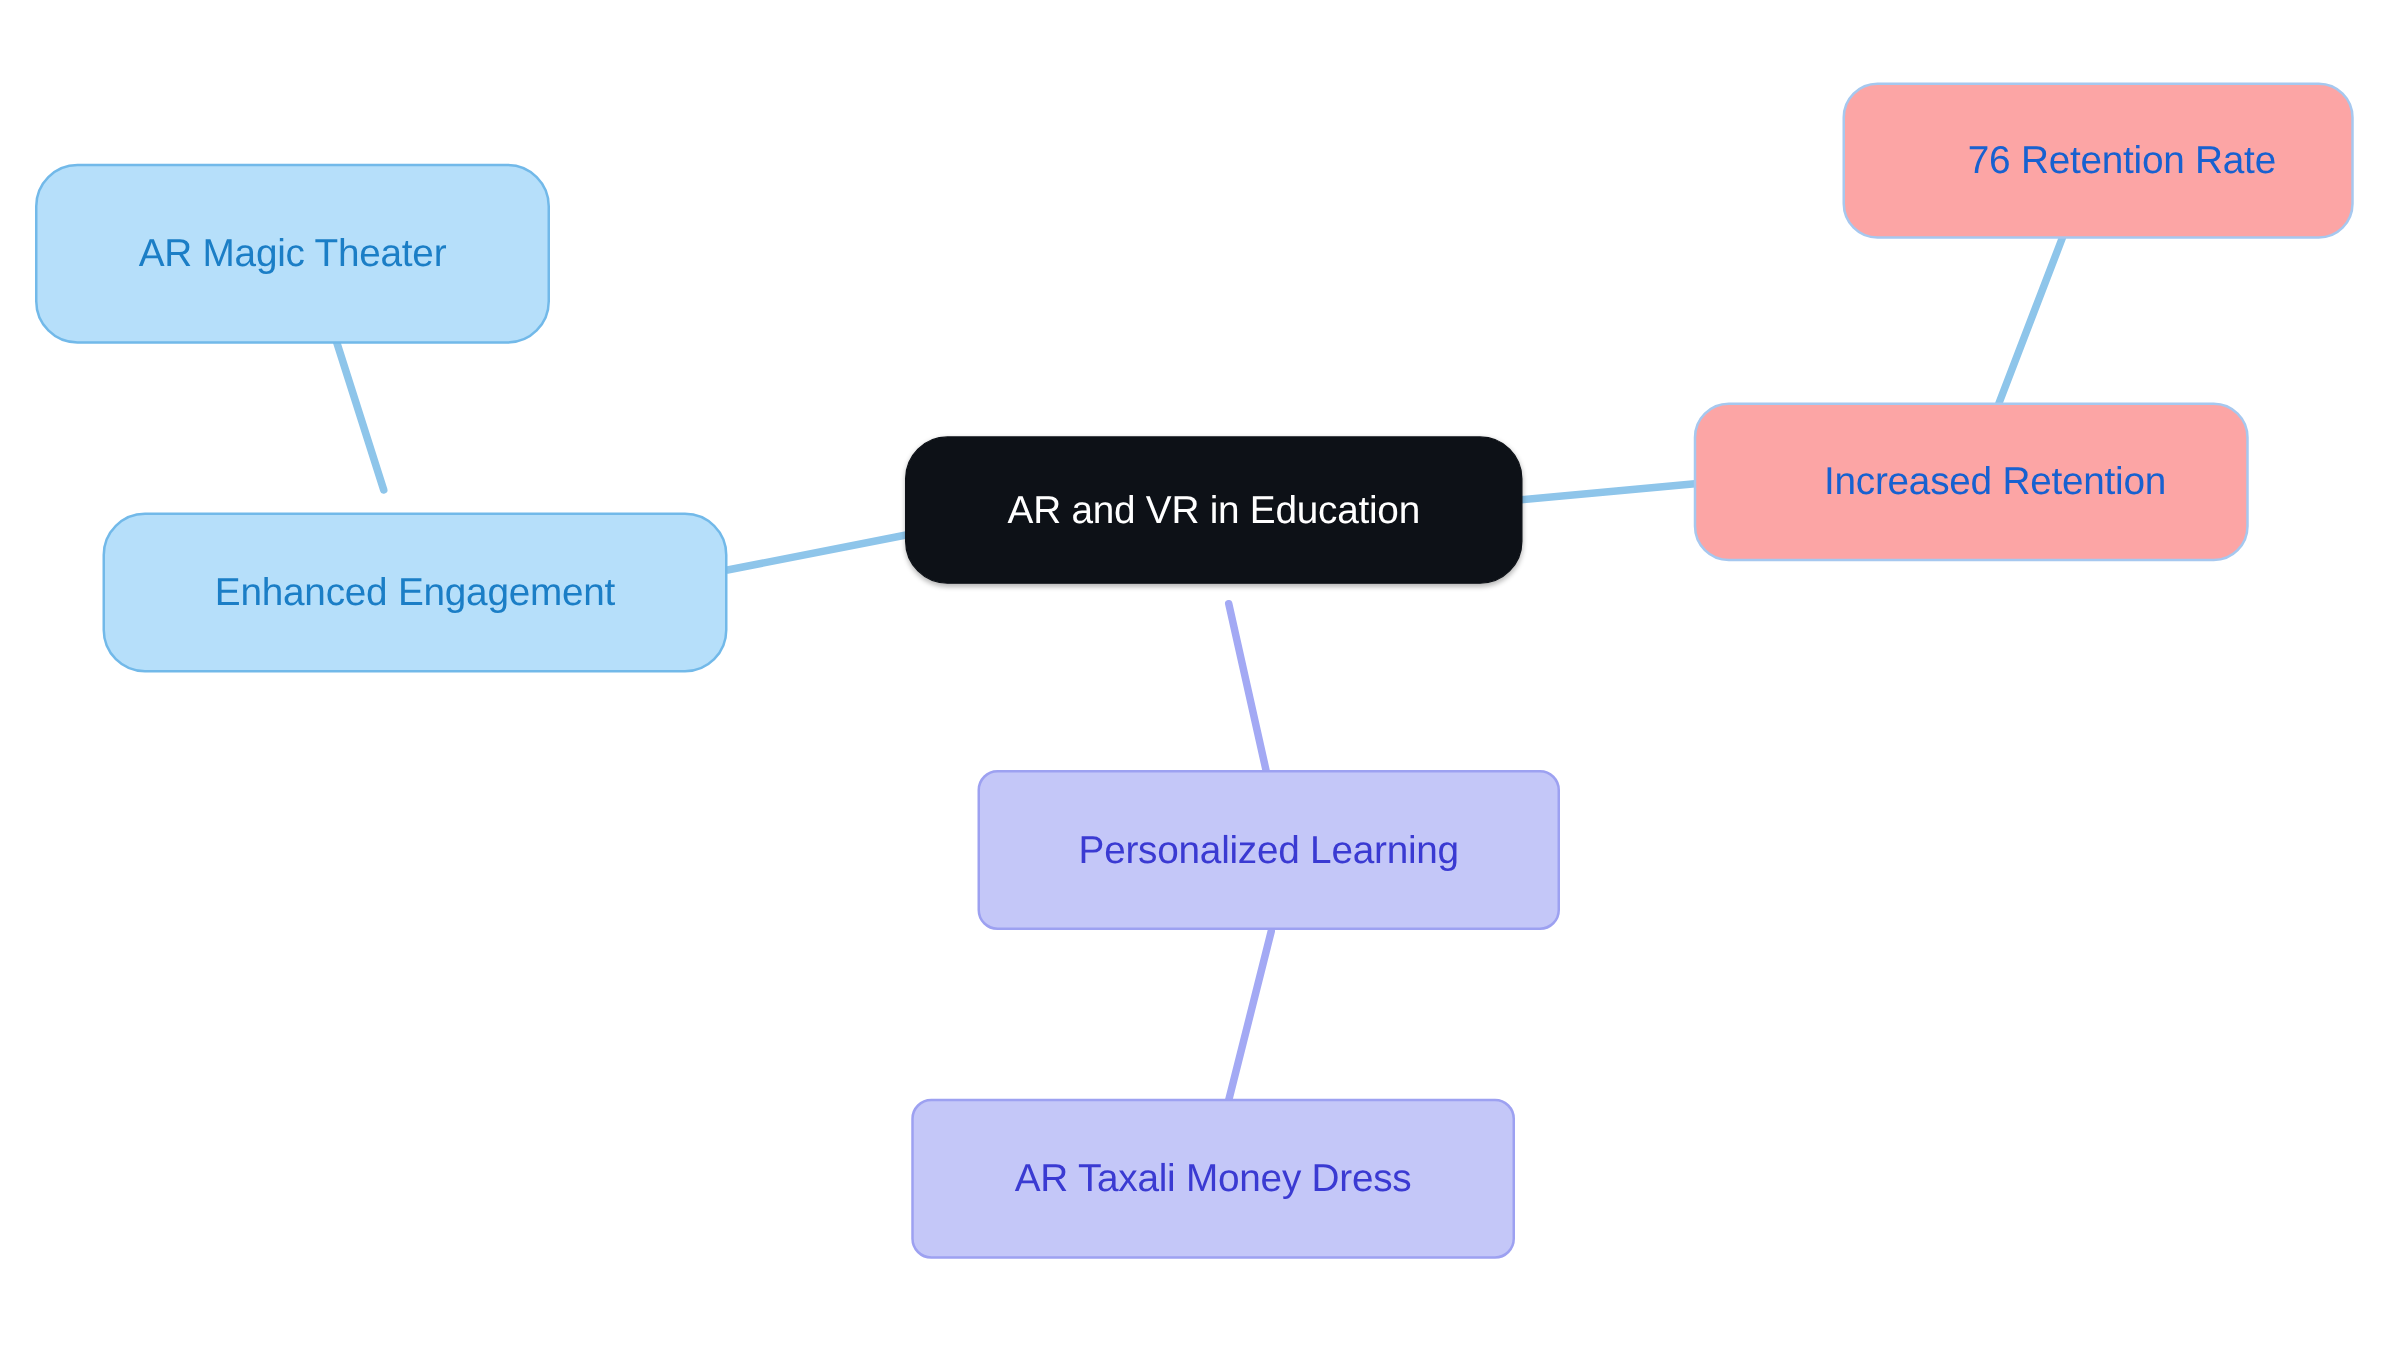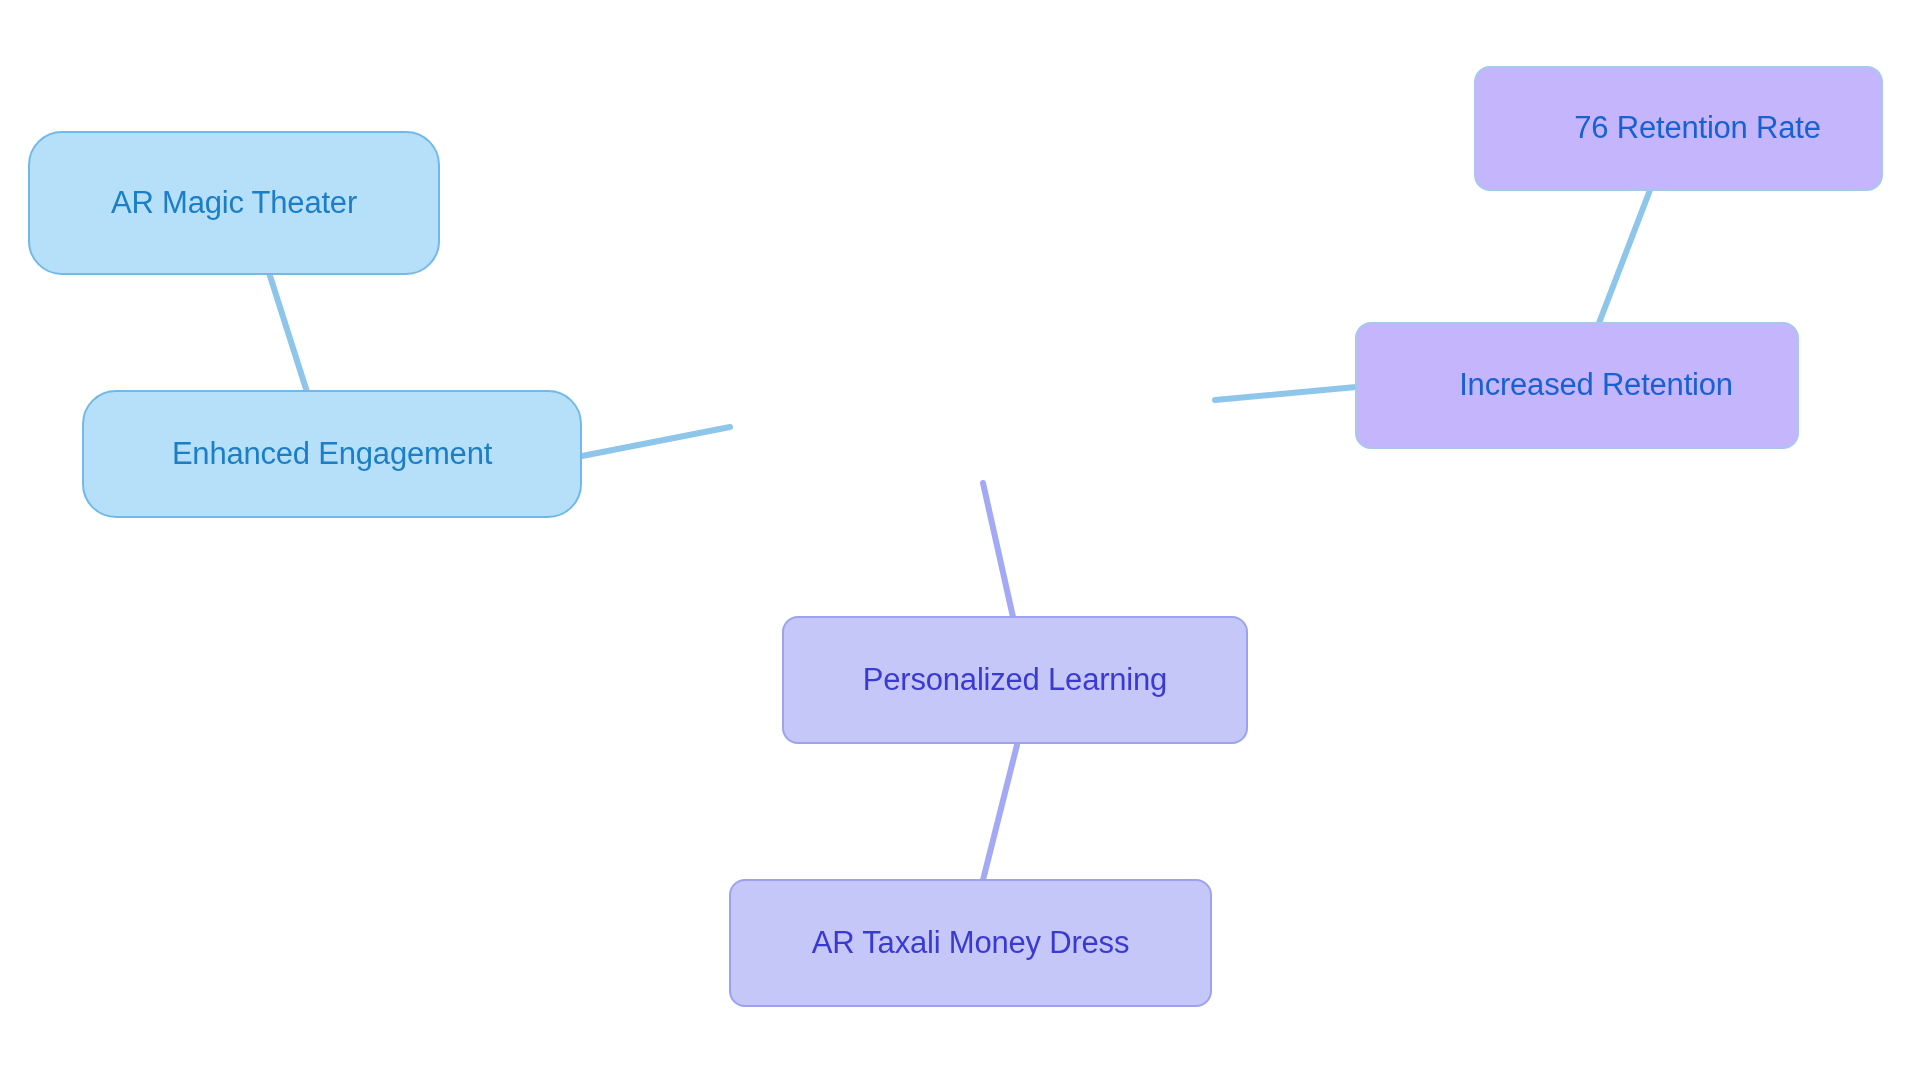--- a/index.html
+++ b/index.html
@@ -60,23 +60,23 @@
     border: 2px solid #72b9e9;
     border-radius: 34px;
   }
   .node.blue .node-label {
     font-size: 31px;
     color: #1b7ec6;
   }
 
   
   .node.paleblue {
-    background: #c4b5fd;
+    background: #fca5a5;
     border: 2px solid #a6c8ef;
-    border-radius: 16px;
+    border-radius: 28px;
     padding-left: 38px;
   }
   .node.paleblue .node-label {
     font-size: 31px;
     color: #1761d0;
   }
 
   
   .node.purple {
     background: #c4c7f8;
@@ -101,26 +101,29 @@
 
     <line x1="1215" y1="400" x2="1356" y2="387" stroke="#8ec5ea" stroke-width="6" stroke-linecap="round"></line>
 
     <line x1="1650" y1="190" x2="1599" y2="323" stroke="#8ec5ea" stroke-width="6" stroke-linecap="round"></line>
 
     <line x1="983" y1="483" x2="1013" y2="617" stroke="#a3a9f4" stroke-width="6" stroke-linecap="round"></line>
 
     <line x1="1017" y1="745" x2="983" y2="880" stroke="#a3a9f4" stroke-width="6" stroke-linecap="round"></line>
   </svg>
 
+  <div class="node root" style="left:724px; top:349px; width:494px; height:118px;">
+    <span class="node-label">AR and VR in Education</span>
+  </div>
 
   <div class="node blue" style="left:28px; top:131px; width:412px; height:144px;">
     <span class="node-label">AR Magic Theater</span>
   </div>
 
-  <div class="node blue" style="left:82px; top:390px; width:500px; height:128px;">
+  <div class="node blue" style="left:82px; top:410px; width:500px; height:128px;">
     <span class="node-label">Enhanced Engagement</span>
   </div>
 
   <div class="node paleblue" style="left:1474px; top:66px; width:409px; height:125px;">
     <span class="node-label">76 Retention Rate</span>
   </div>
 
   <div class="node paleblue" style="left:1355px; top:322px; width:444px; height:127px;">
     <span class="node-label">Increased Retention</span>
   </div>

